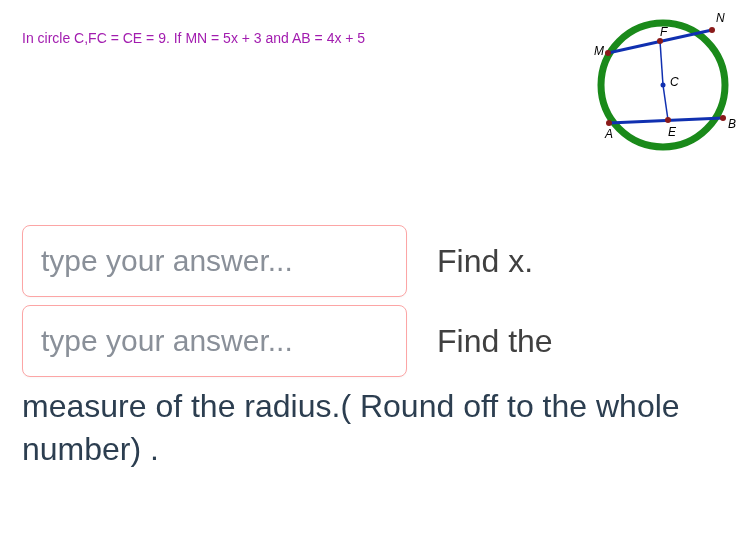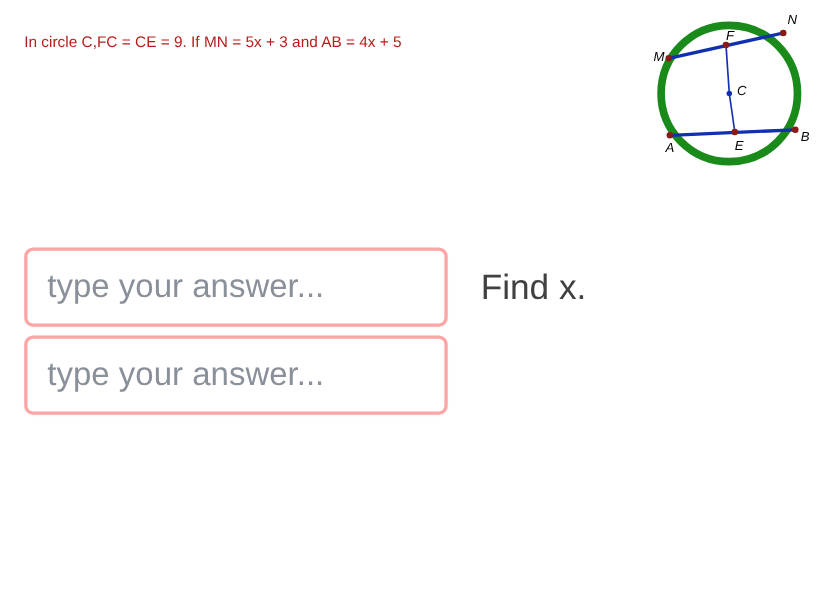--- a/index.html
+++ b/index.html
@@ -13,21 +13,21 @@
   }
   .top-section {
     position: relative;
     height: 180px;
   }
   .problem-text {
     position: absolute;
     left: 22px;
     top: 30px;
     font-size: 14px;
-    color: #b91c1c;
+    color: #a21caf;
     font-weight: 400;
   }
   .diagram {
     position: absolute;
     right: 12px;
     top: 0px;
     width: 160px;
     height: 165px;
   }
   .questions {
@@ -40,21 +40,21 @@
     line-height: 1.4;
   }
   .qrow {
     display: flex;
     align-items: center;
     margin-bottom: 8px;
   }
   .answer-input {
     width: 385px;
     height: 72px;
-    border: 3px solid #fca5a5;
+    border: 1px solid #fca5a5;
     border-radius: 8px;
     font-size: 30px;
     padding: 0 18px;
     color: #2c3e50;
     background: #fff;
     font-family: inherit;
     outline: none;
     box-shadow: 0 1px 2px rgba(0,0,0,0.03);
   }
   .answer-input::placeholder {
@@ -110,14 +110,16 @@
   </svg>
 </div>
 
 <div class="questions">
   <div class="qrow">
     <input class="answer-input" type="text" placeholder="type your answer..." style="">
     <span class="qlabel">Find x.</span>
   </div>
   <div class="qrow">
     <input class="answer-input" type="text" placeholder="type your answer..." style="">
+    <span class="qlabel">Find the</span>
   </div>
+  <div class="trailing">measure of the radius.( Round off to the whole number) .</div>
 </div>
 
 </body></html>

